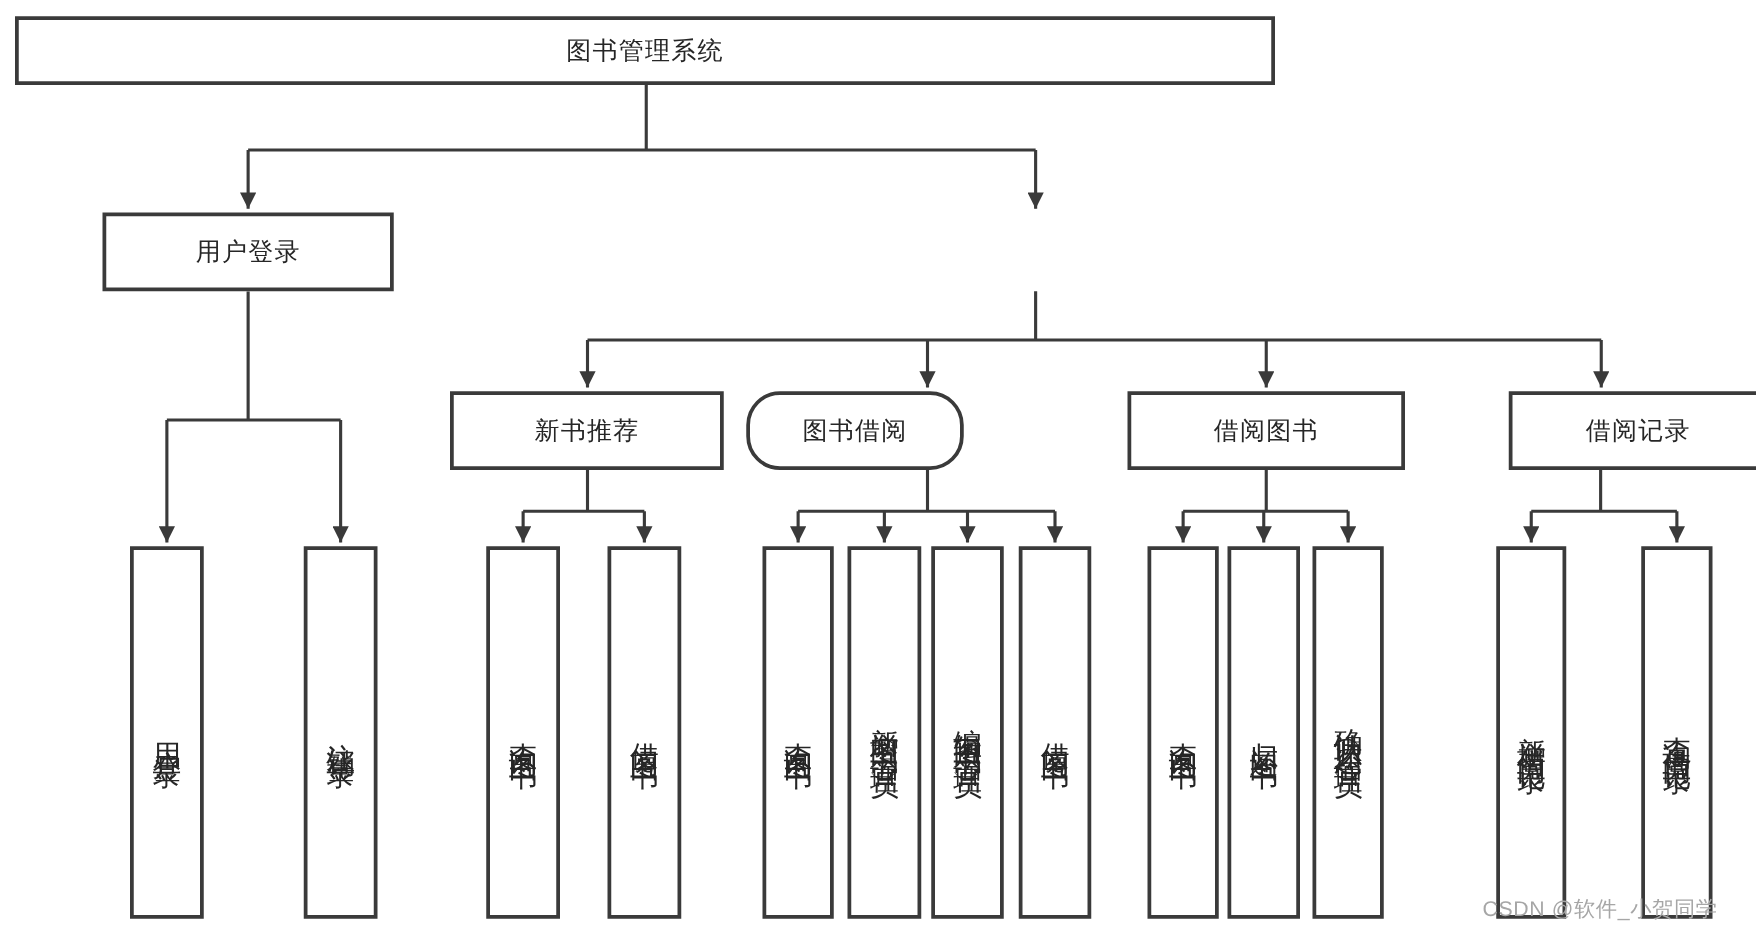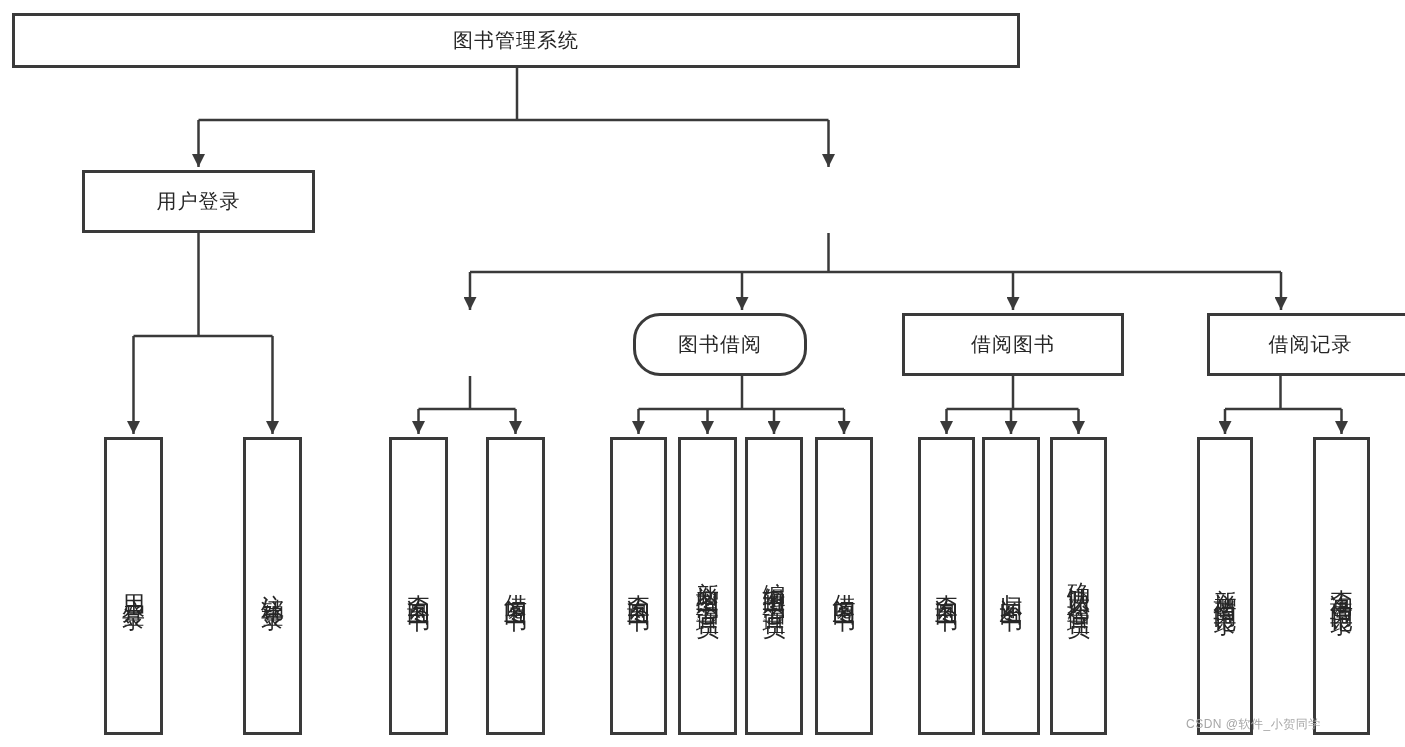--- a/index.html
+++ b/index.html
@@ -36,21 +36,21 @@
     top:437px;height:298px;
     writing-mode:vertical-rl;
     text-orientation:mixed;
     font-size:23px;
     letter-spacing:5px;
     line-height:1.0;
   }
   .watermark{
     position:absolute;
     left:1186px;top:716px;
-    font-size:12px;
+    font-size:17px;
     color:#a6a6a6;
     letter-spacing:0.5px;
     white-space:nowrap;
     z-index:5;
   }
 </style>
 </head>
 <body>
 
 <div id="canvas">
@@ -102,21 +102,22 @@
       <line x1="1225" y1="409" x2="1341.5" y2="409"></line>
       <line x1="1225" y1="409" x2="1225" y2="434" marker-end="url(#arrow)"></line>
       <line x1="1341.5" y1="409" x2="1341.5" y2="434" marker-end="url(#arrow)"></line>
     </g>
   </svg>
 
   <div class="box hbox root">图书管理系统</div>
 
   <div class="box hbox l2" style="left:82px;top:170px;width:233px;">用户登录</div>
 
-  <div class="box hbox l3" style="left:633px;width:174px;border-radius:27px;">图书借阅</div>
+  <div class="box hbox l3" style="left:360px;width:219px;">新书推荐</div>
+  <div class="box hbox l3" style="left:597px;width:174px;border-radius:27px;">图书借阅</div>
   <div class="box hbox l3" style="left:902px;width:222px;">借阅图书</div>
   <div class="box hbox l3" style="left:1171px;width:207px;margin-left:36px;">借阅记录</div>
 
   <div class="box vbox" style="left:104px;width:59px;">用户登录</div>
   <div class="box vbox" style="left:243px;width:59px;">注销登录</div>
   <div class="box vbox" style="left:389px;width:59px;">查询图书</div>
   <div class="box vbox" style="left:486px;width:59px;">借阅图书</div>
   <div class="box vbox" style="left:610px;width:57px;">查询图书</div>
   <div class="box vbox" style="left:678px;width:59px;">新增图书（管理员）</div>
   <div class="box vbox" style="left:745px;width:58px;">编辑图书（管理员）</div>

